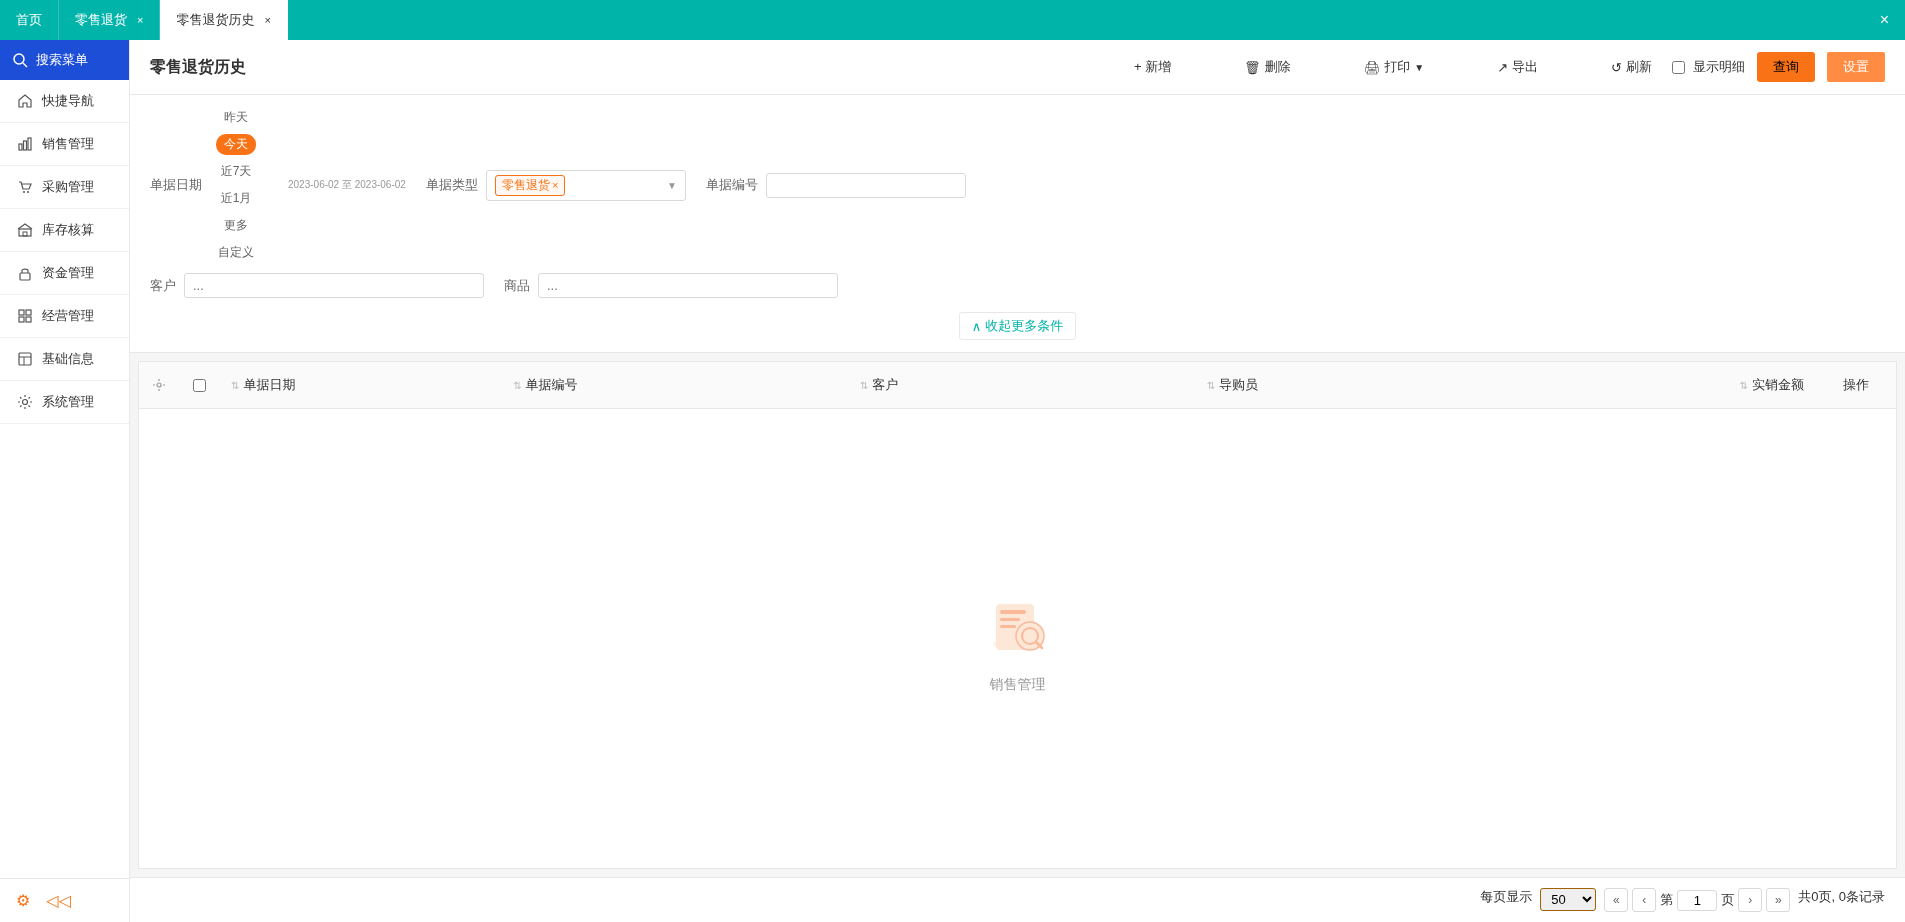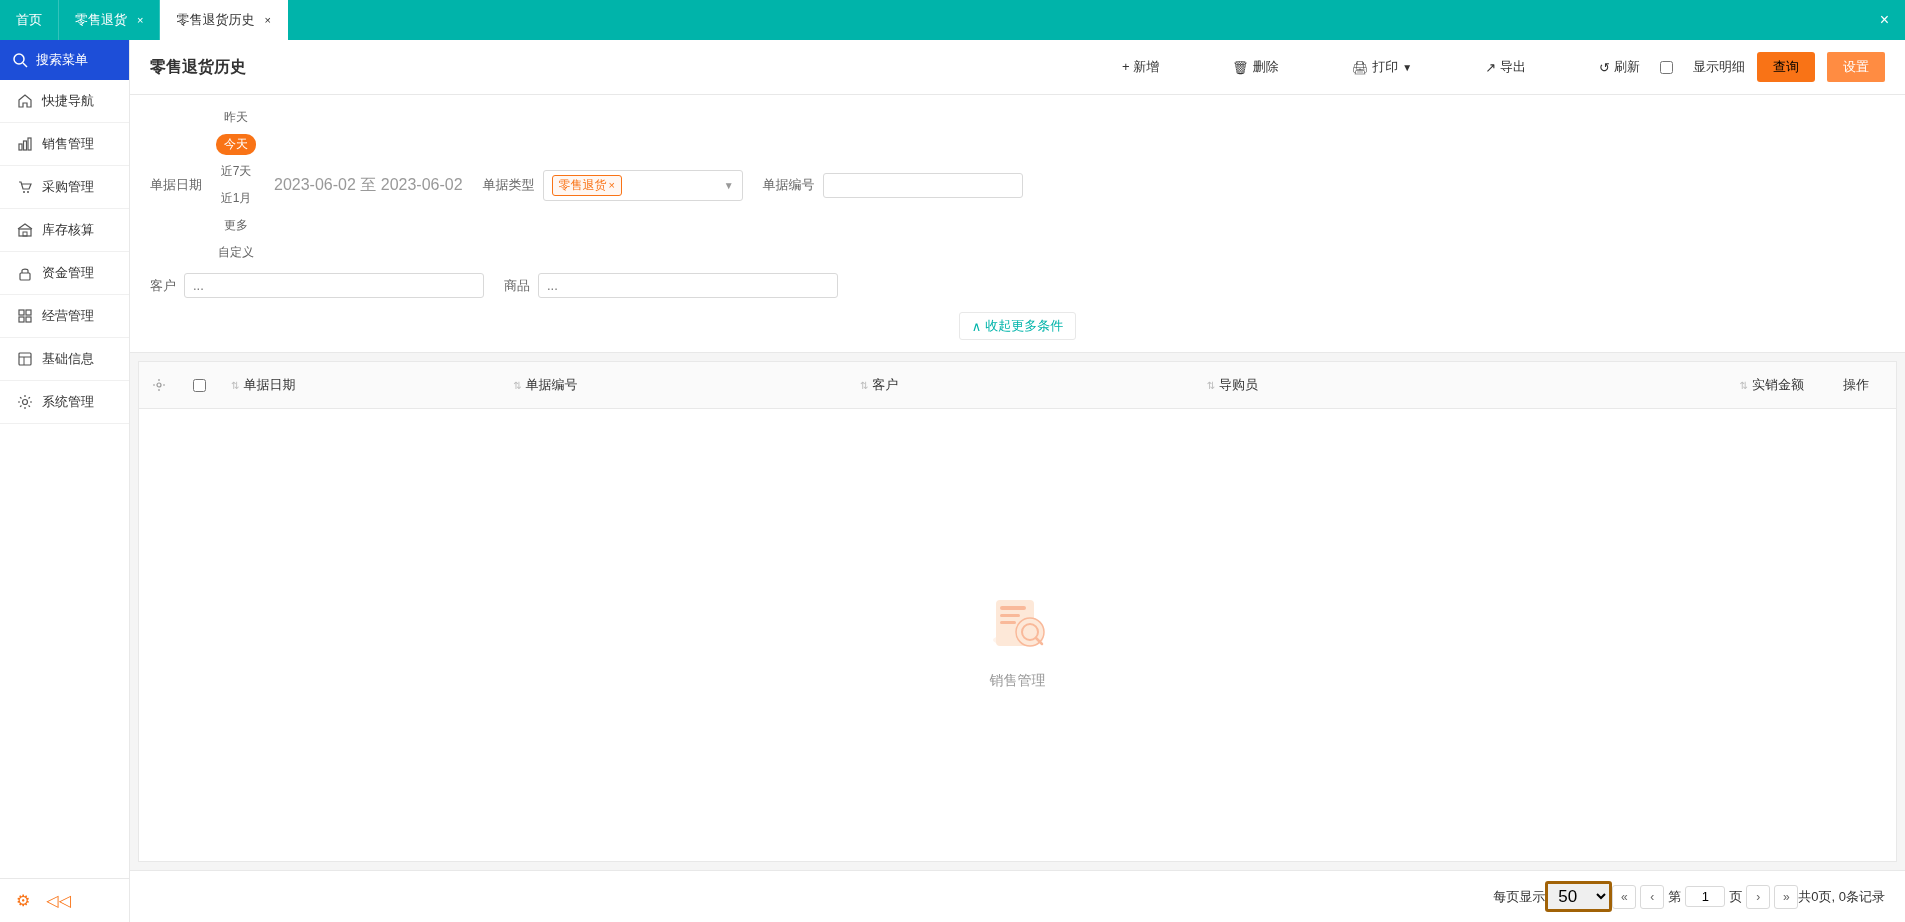--- a/index.html
+++ b/index.html
@@ -24,31 +24,31 @@
     .sidebar-bottom-icon { cursor: pointer; color: #f97316; font-size: 16px; }
 
     
     .content { flex: 1; background: #f5f5f5; overflow: hidden; display: flex; flex-direction: column; }
     .content-header { background: #fff; padding: 12px 20px; display: flex; align-items: center; justify-content: space-between; border-bottom: 1px solid #e8e8e8; flex-shrink: 0; }
     .page-title-text { font-size: 16px; font-weight: bold; color: #333; }
     .toolbar { display: flex; align-items: center; gap: 12px; }
     .toolbar-btn { display: flex; align-items: center; gap: 4px; cursor: pointer; color: #333; font-size: 13px; padding: 4px 8px; border: none; background: none; margin-left: 45px; }
     .btn-primary { background: #f97316; color: #000000; border: none; padding: 6px 16px; border-radius: 3px; cursor: pointer; font-size: 13px; }
     .btn-setting { background: #ff8c42; color: #fff; border: none; padding: 6px 16px; border-radius: 2px; cursor: pointer; font-size: 13px; }
-    .show-detail { display: flex; align-items: center; gap: 20px; font-size: 13px; color: #333; }
+    .show-detail { display: flex; align-items: center; gap: 8px; font-size: 13px; color: #333; }
     .show-detail input { cursor: pointer; }
 
     
     .filter-area { background: #fff; padding: 12px 20px; border-bottom: 1px solid #e8e8e8; flex-shrink: 0; }
     .filter-row { display: flex; align-items: center; gap: 20px; margin-bottom: 10px; flex-wrap: wrap; }
     .filter-label { color: #666; font-size: 13px; white-space: nowrap; }
     .date-filter { display: flex; align-items: center; gap: 6px; flex-direction: column; }
     .date-btn { padding: 2px 8px; cursor: pointer; font-size: 12px; color: #666; border: none; background: none; border-radius: 3px; }
     .date-btn.active { background: #f97316; color: #fff; border-radius: 10px; padding: 2px 8px; }
-    .date-range { font-size: 16px; color: #999; margin-left: 4px; }
+    .date-range { font-size: 10px; color: #999; margin-left: 18px; }
     .filter-select-wrapper { display: flex; align-items: center; gap: 8px; justify-content: space-between; }
     .filter-select { border: 1px solid #d9d9d9; border-radius: 3px; padding: 4px 8px; font-size: 13px; min-width: 200px; display: flex; align-items: center; gap: 4px; background: #fff; cursor: pointer; }
     .filter-select .tag { background: #fff7f2; border: 1px solid #f97316; color: #f97316; padding: 1px 6px; border-radius: 3px; font-size: 12px; display: flex; align-items: center; gap: 2px; }
     .filter-select .tag-close { cursor: pointer; font-size: 11px; }
     .filter-select .arrow { margin-left: auto; color: #999; font-size: 10px; }
     .filter-input { border: 1px solid #d9d9d9; border-radius: 3px; padding: 4px 8px; font-size: 13px; min-width: 200px; color: #999; background: #fff; }
     .filter-input-wide { border: 1px solid #d9d9d9; border-radius: 3px; padding: 4px 8px; font-size: 13px; min-width: 300px; color: #999; background: #fff; }
     .collapse-btn { display: flex; align-items: center; gap: 4px; color: #00b4aa; cursor: pointer; font-size: 13px; padding: 4px 12px; border: 1px solid #e8e8e8; border-radius: 3px; background: #fff; margin: 4px auto 0; }
 
     
@@ -62,22 +62,22 @@
     .th-num { flex: 1.5; }
     .th-customer { flex: 1.5; }
     .th-guide { flex: 1.2; }
 
     
     .empty-state { flex: 1; display: flex; flex-direction: column; align-items: center; justify-content: center; gap: 12px; }
     .empty-icon { width: 80px; height: 80px; }
     .empty-text { color: #999; font-size: 14px; }
 
     
-    .pagination { display: flex; align-items: center; justify-content: flex-end; padding: 10px 20px; background: #fff; border-top: 1px solid #e8e8e8; gap: 0; font-size: 13px; color: #333; flex-shrink: 0; }
-    .page-size-select { border: 3px solid #a16207; border-radius: 3px; padding: 2px 6px; font-size: 17px; cursor: pointer; }
+    .pagination { display: flex; align-items: flex-start; justify-content: flex-end; padding: 10px 20px; background: #fff; border-top: 1px solid #e8e8e8; gap: 8px; font-size: 13px; color: #333; flex-shrink: 0; }
+    .page-size-select { border: 1px solid #a16207; border-radius: 3px; padding: 2px 6px; font-size: 13px; cursor: pointer; }
     .page-nav { display: flex; align-items: center; gap: 4px; }
     .page-nav-btn { width: 24px; height: 24px; display: flex; align-items: center; justify-content: center; cursor: pointer; color: #666; border: 1px solid #d9d9d9; border-radius: 3px; background: #fff; font-size: 12px; }
     .page-num-input { border: 1px solid #d9d9d9; border-radius: 3px; width: 40px; padding: 2px 6px; text-align: center; font-size: 13px; }
 
     
     .icon-svg { display: inline-block; vertical-align: middle; }
   </style>
 </head>
 <body>
 

